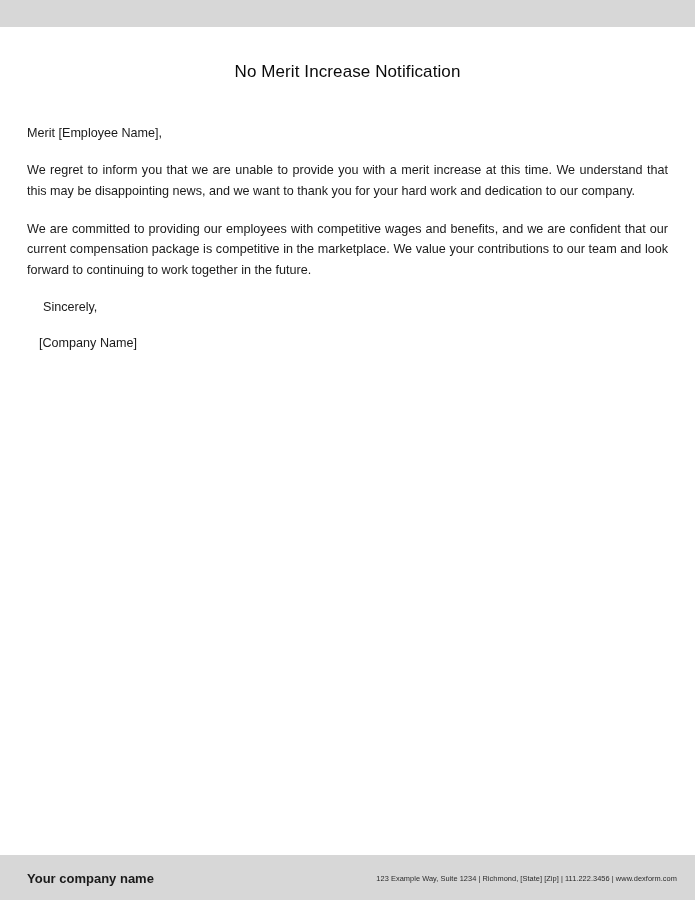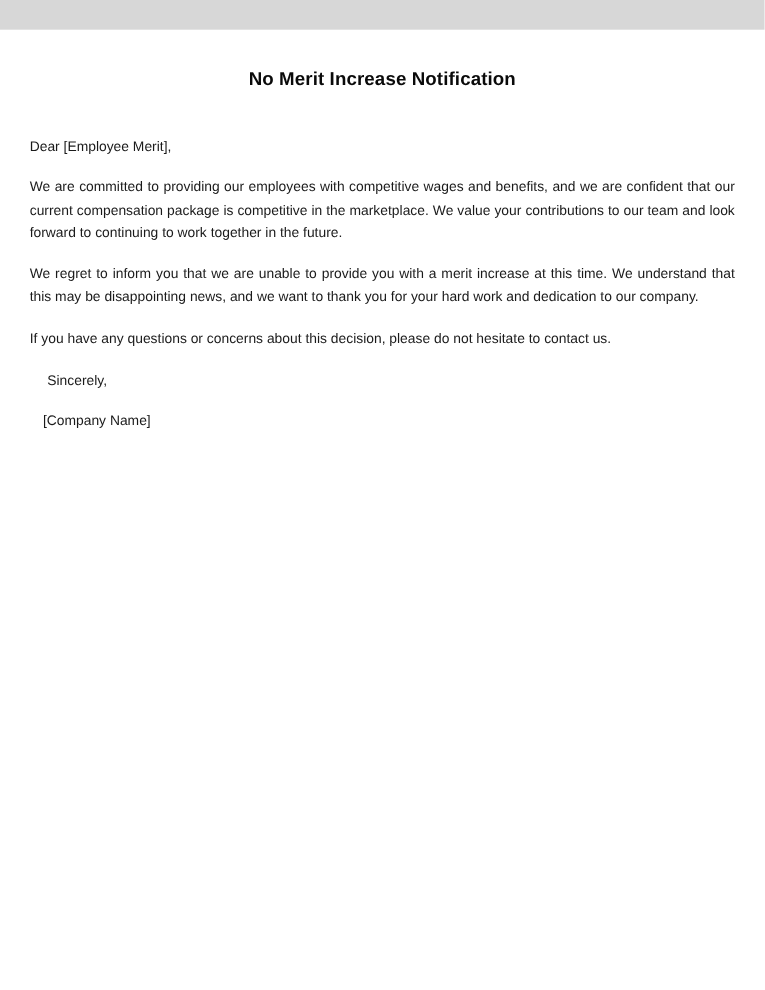--- a/index.html
+++ b/index.html
@@ -39,21 +39,21 @@
     width: 695px;
     height: 828px;
     box-sizing: border-box;
     padding: 0 27px;
   }
   .doc-title {
     margin: 0;
     padding-top: 35px;
     text-align: center;
     font-size: 17px;
-    font-weight: bold;
+    font-weight: normal;
     letter-spacing: 0.1px;
     color: #0a0a0a;
   }
   .letter {
     margin-top: 42px;
   }
   .salutation {
     font-size: 12.6px;
     line-height: 1.45;
     margin: 0 0 18px 0;
@@ -119,29 +119,32 @@
 <div class="page">
 
   <div class="header-band"></div>
 
   <div class="doc-body">
 
     <h1 class="doc-title">No Merit Increase Notification</h1>
 
     <div class="letter">
 
-      <p class="salutation">Dear [Employee Merit],</p>
+      <p class="salutation">Merit [Employee Name],</p>
+
+      <p class="para">We regret to inform you that we are unable to provide you with a merit increase at this time. We understand that this may be disappointing news, and we want to thank you for your hard work and dedication to our company.</p>
 
       <p class="para">We are committed to providing our employees with competitive wages and benefits, and we are confident that our current compensation package is competitive in the marketplace. We value your contributions to our team and look forward to continuing to work together in the future.</p>
 
-      <p class="para">We regret to inform you that we are unable to provide you with a merit increase at this time. We understand that this may be disappointing news, and we want to thank you for your hard work and dedication to our company.</p>
-
-      <p class="para single">If you have any questions or concerns about this decision, please do not hesitate to contact us.</p>
 
       <p class="closing">Sincerely,</p>
 
       <p class="signature">[Company Name]</p>
 
     </div>
   </div>
 
+  <div class="footer-band">
+    <div class="footer-company">Your company name</div>
+    <div class="footer-contact">123 Example Way, Suite 1234 | Richmond, [State] [Zip] | 111.222.3456 | www.dexform.com</div>
+  </div>
 
 </div>
 
 </body></html>

